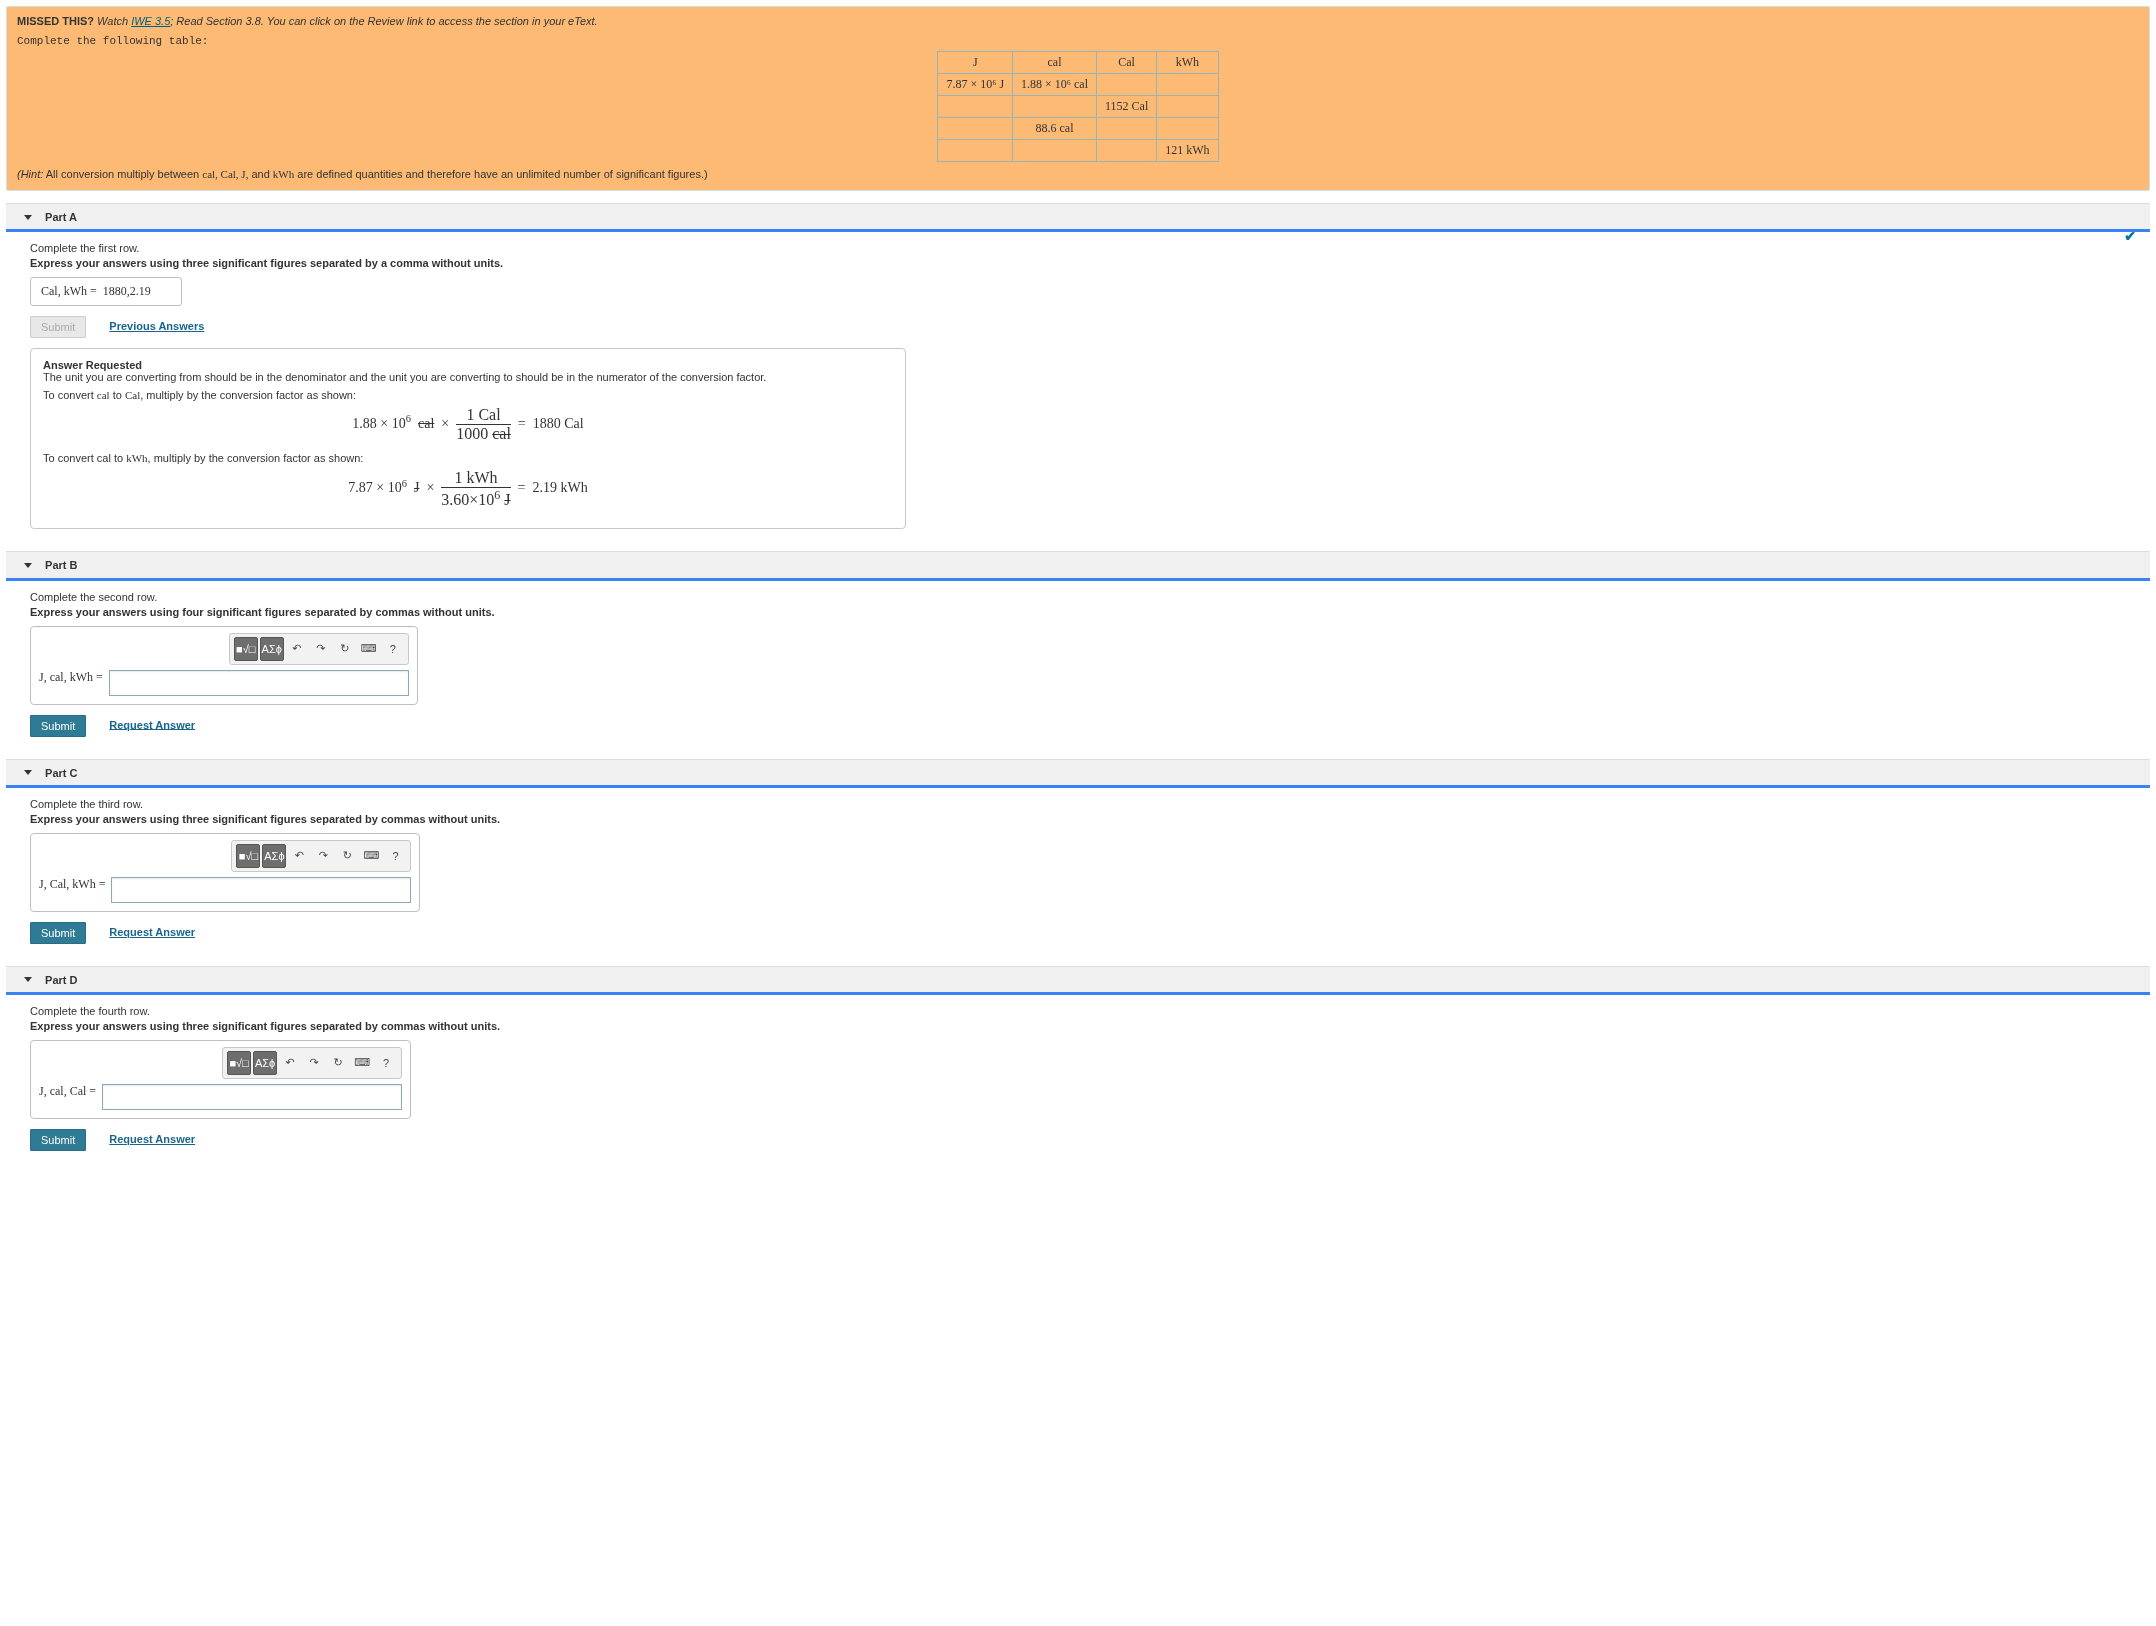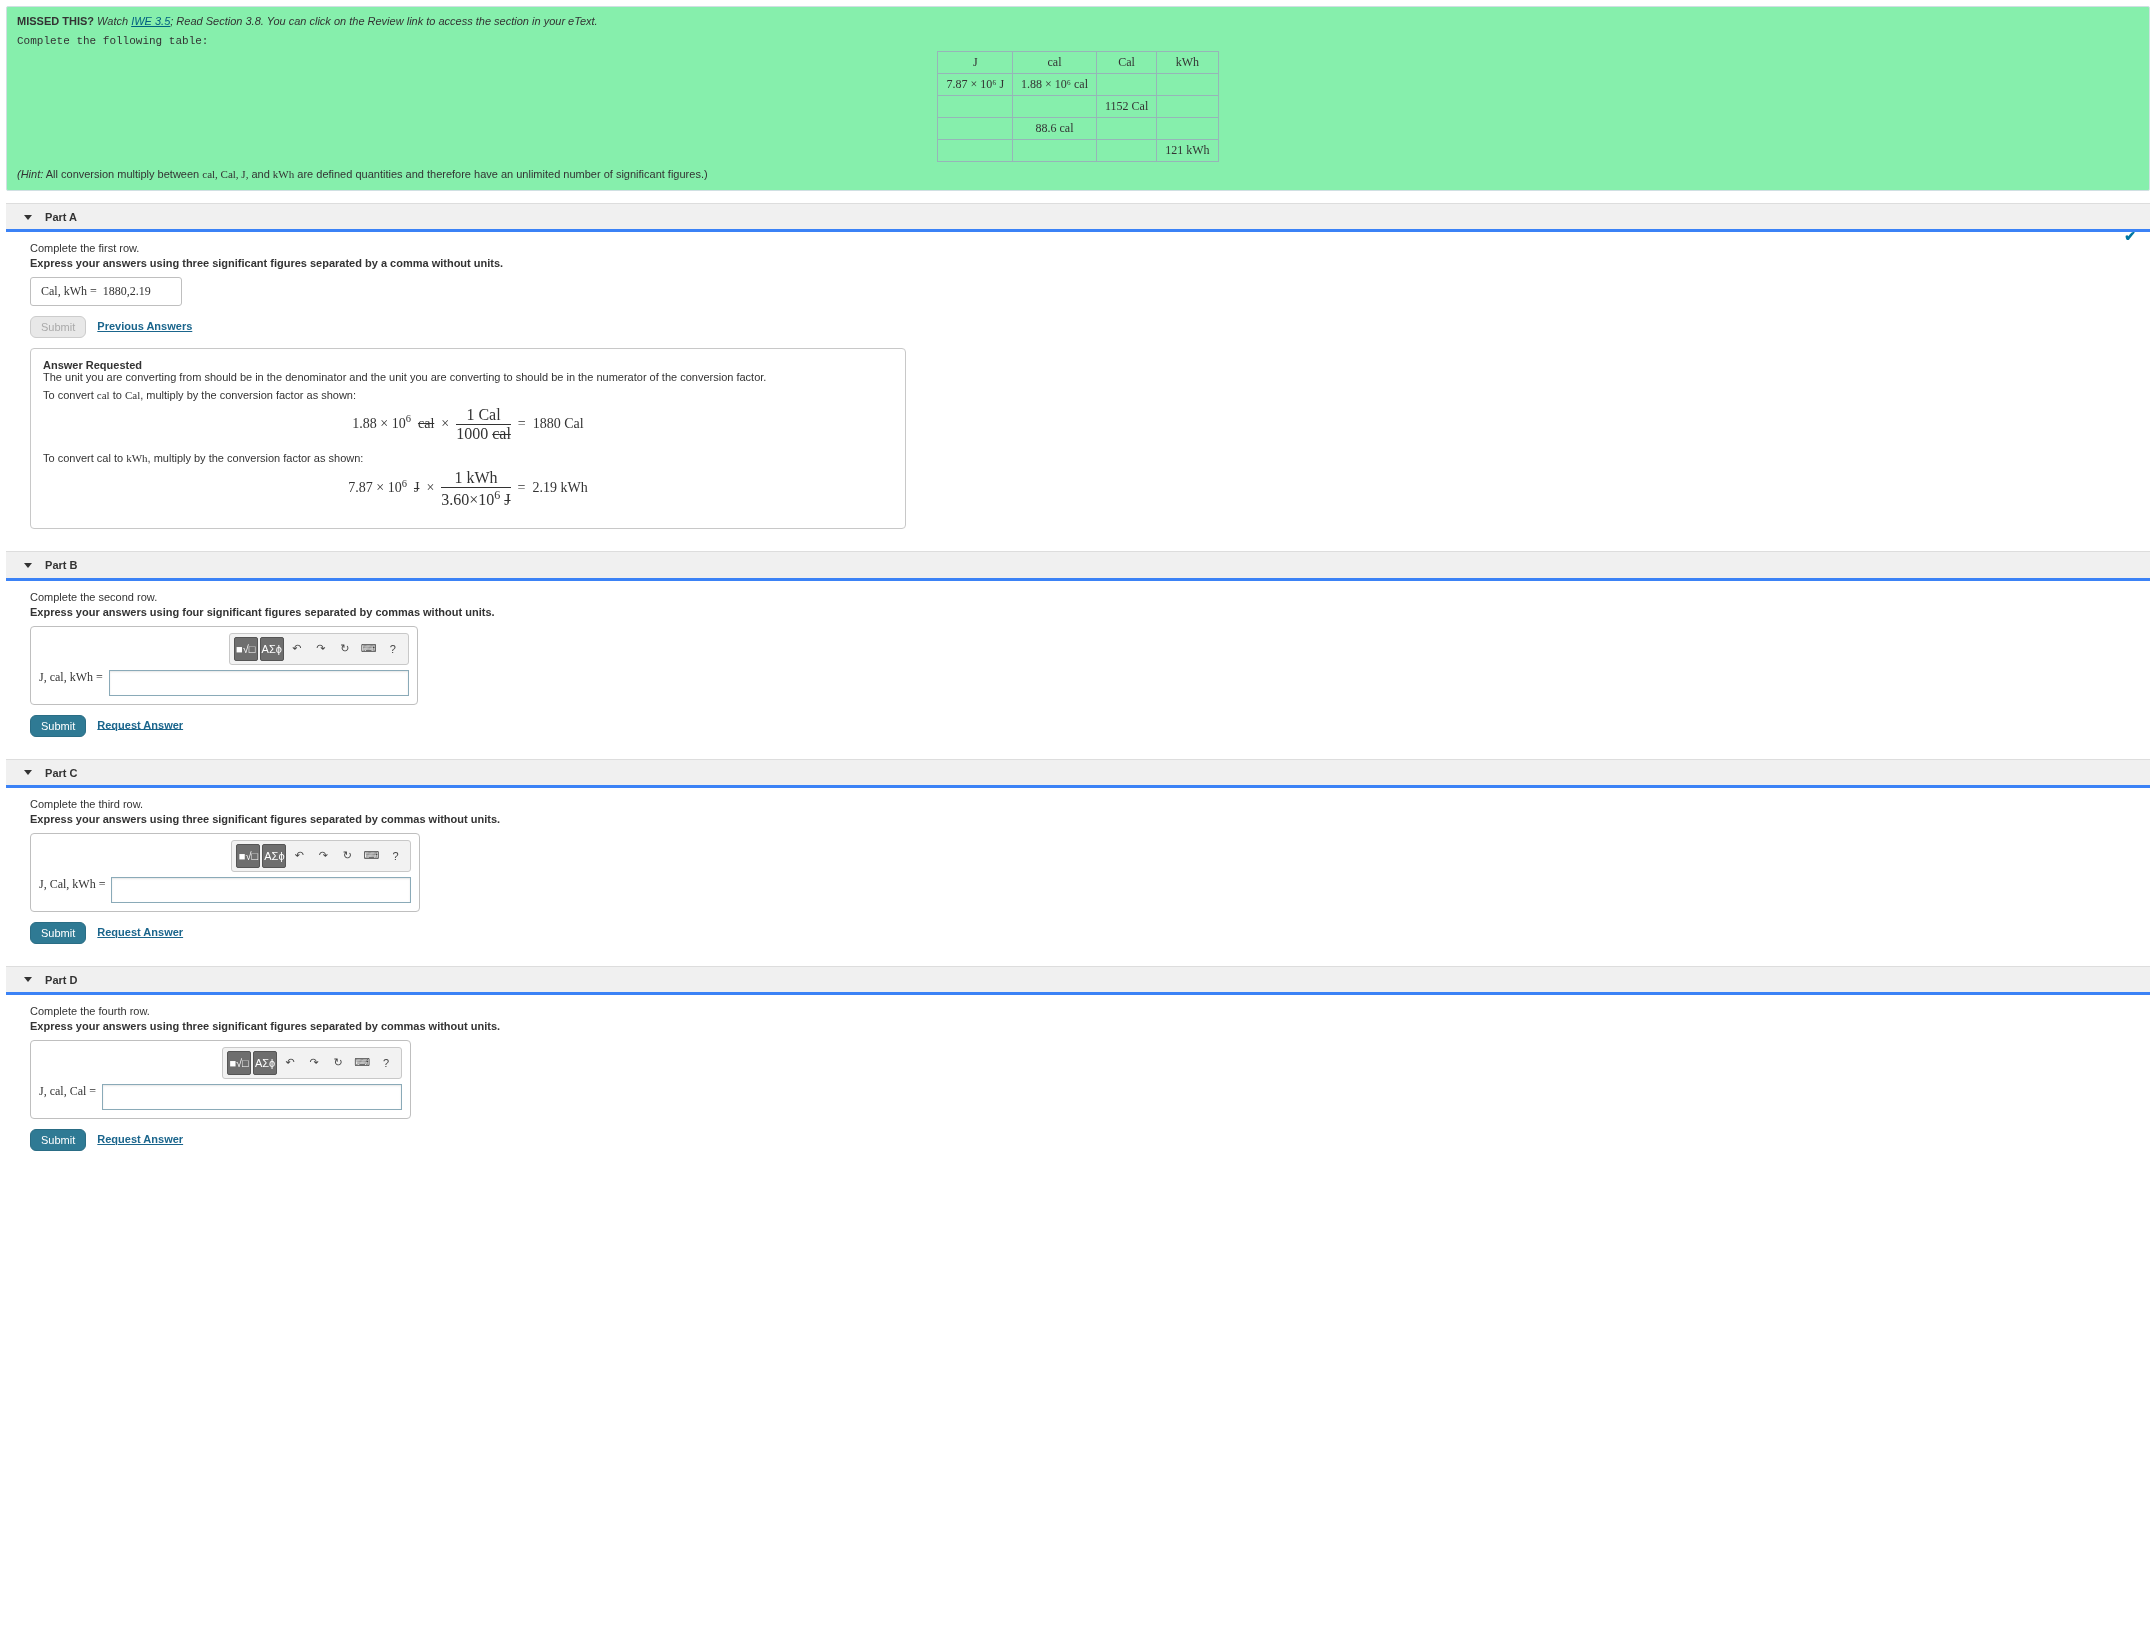--- a/index.html
+++ b/index.html
@@ -4,21 +4,21 @@
 <style>
   body {
     font-family: Arial, Helvetica, sans-serif;
     margin: 0;
     padding: 0;
     font-size: 11px;
     color: #333;
     background: #fff;
   }
   .missed-box {
-    background: #86efac;
+    background: #fdba74;
     border: 1px solid #d0e0e2;
     padding: 8px 10px 10px 10px;
     margin: 6px;
     border-radius: 2px;
   }
   .missed-line { margin-bottom: 8px; font-style: italic;}
   .missed-line .bold { font-weight: bold; font-style: normal;}
   .missed-line a { color: #006080; text-decoration: underline; }
   .complete-label { margin-bottom: 4px; font-style: normal; font-family: Liberation Mono, monospace;}
   .data-table {
@@ -76,23 +76,23 @@
     border-radius: 3px;
     padding: 6px 10px;
     font-family: Georgia, 'Times New Roman', serif;
     font-size: 12px;
     min-width: 130px;
   }
 
   .btn {
     display: inline-block;
     padding: 4px 10px;
-    border-radius: 6px;
+    border-radius: 1px;
     font-size: 11px;
-    margin-right: 8px;
+    margin-right: 20px;
     cursor: pointer;
     border: 1px solid #999;
     vertical-align: middle;
   }
   .btn.submit-active {
     background: #2f7a94;
     color: #fff;
     border: 1px solid #2a6d85;
   }
   .btn.submit-disabled {

